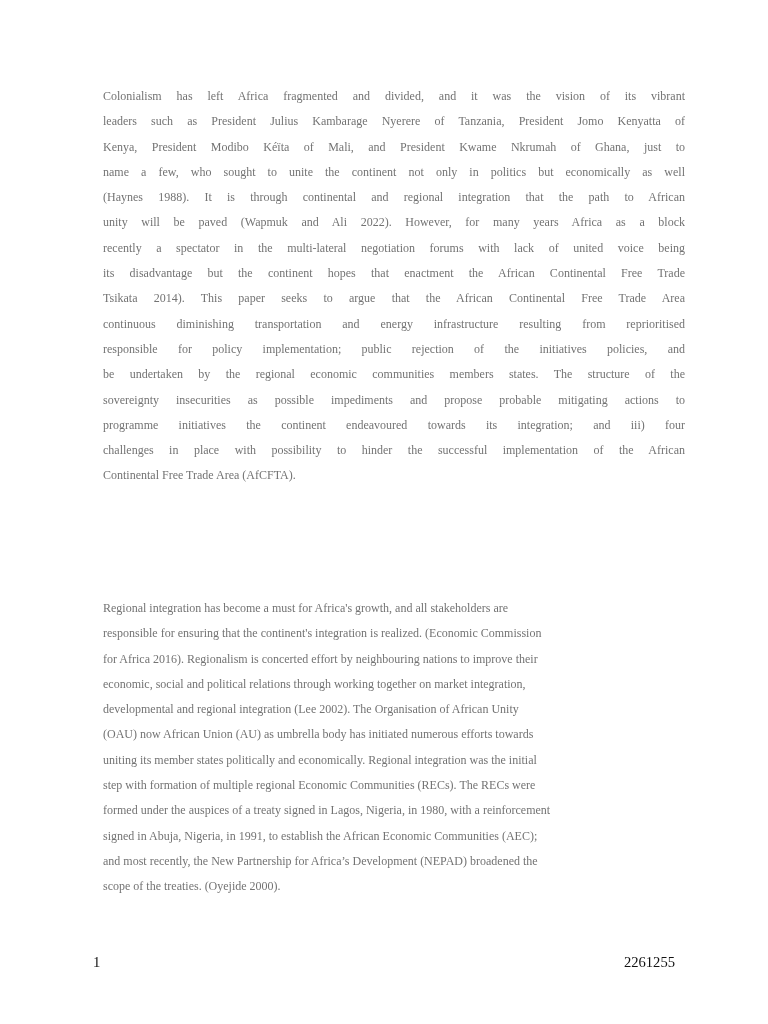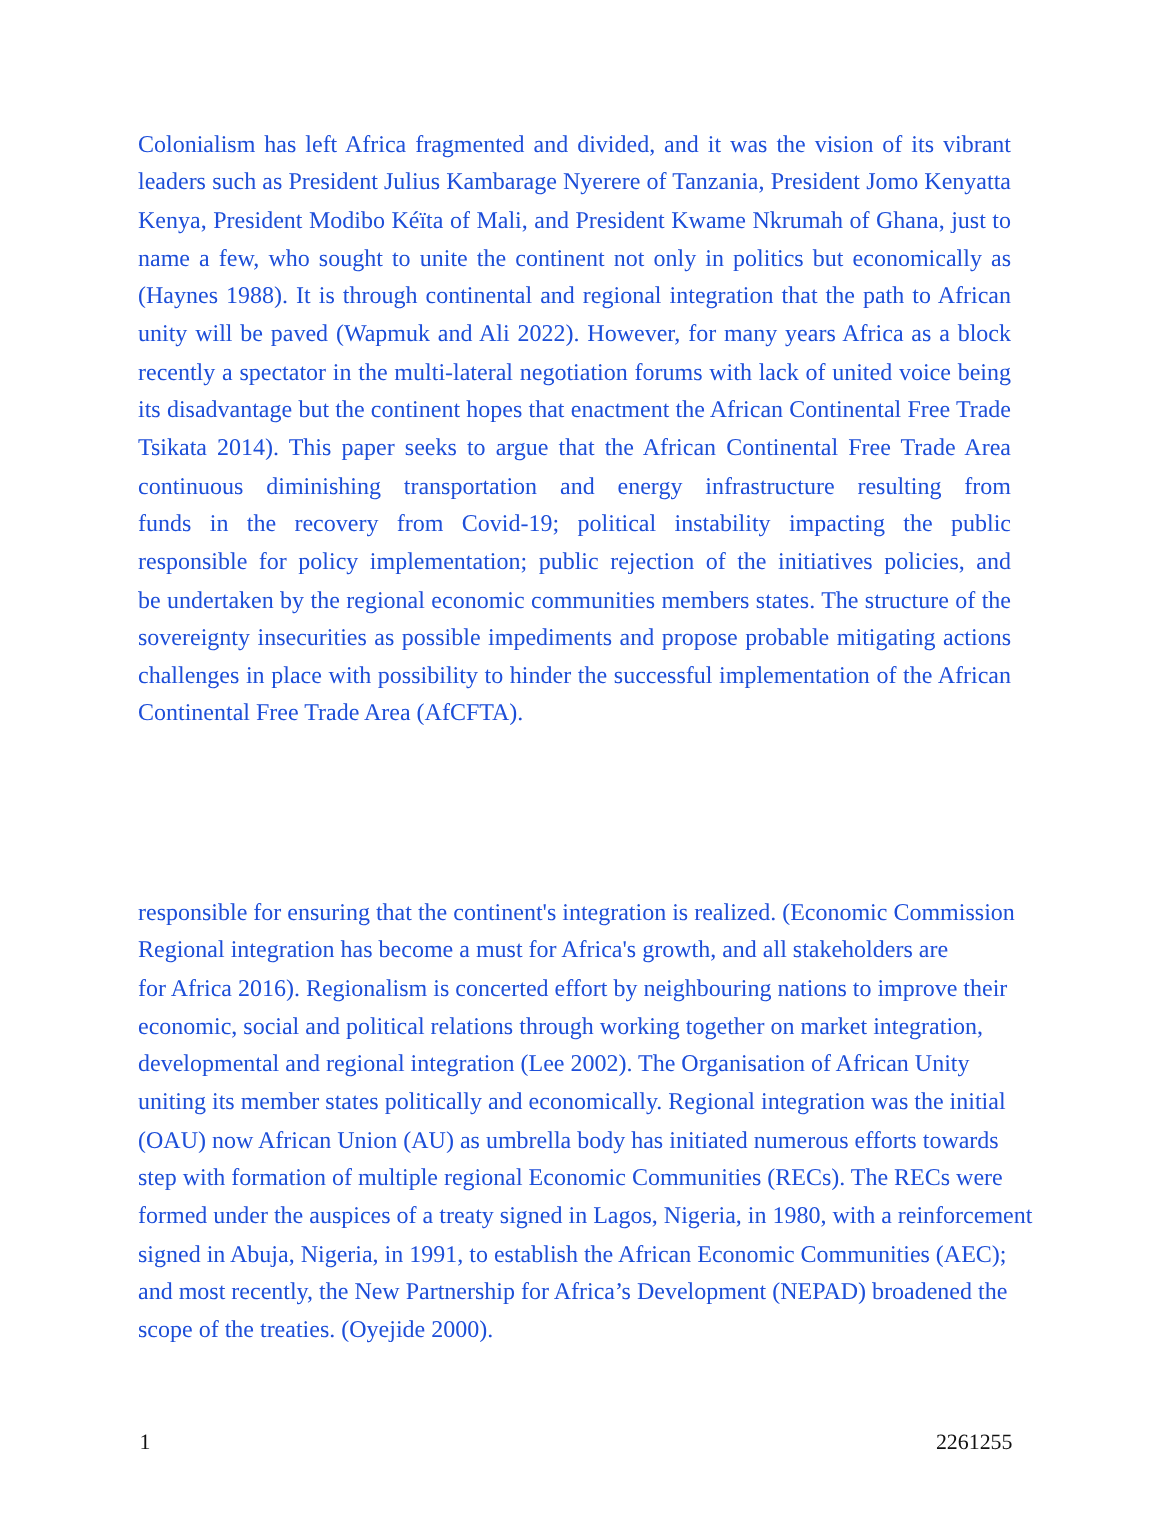--- a/index.html
+++ b/index.html
@@ -1,18 +1,18 @@
 <!DOCTYPE html>
 <html><head>
 <meta charset="utf-8">
 <style>
   html, body { margin: 0; padding: 0; background: #ffffff; }
   body { width: 768px; height: 1024px; position: relative; overflow: hidden; }
   .page { position: absolute; left: 0; top: 0; width: 768px; height: 1024px; background: #ffffff; }
-  .para { position: absolute; left: 92px; width: 582px; font-family: "Liberation Serif", serif; font-size: 16px; color: #1d4ed8; }
+  .para { position: absolute; left: 103px; width: 582px; font-family: "Liberation Serif", serif; font-size: 12px; color: #737373; }
   .line { display: block; height: 25.3px; line-height: 25.3px; white-space: nowrap; }
   .justify .line { text-align: justify; text-align-last: justify; white-space: normal; overflow: hidden; }
   .justify .line.last { text-align-last: left; }
   #p1 { top: 84px; }
   #p2 { top: 596px; }
   .footer { position: absolute; top: 951px; font-family: "Liberation Serif", serif; font-size: 14.6px; color: #111111; line-height: 22px; }
   #page-num { left: 93px; }
   #doc-id { right: 93px; }
 </style>
 </head>
@@ -24,36 +24,36 @@
     <span class="line">Colonialism has left Africa fragmented and divided, and it was the vision of its vibrant</span>
     <span class="line">leaders such as President Julius Kambarage Nyerere of Tanzania, President Jomo Kenyatta of</span>
     <span class="line">Kenya, President Modibo Kéïta of Mali, and President Kwame Nkrumah of Ghana, just to</span>
     <span class="line">name a few, who sought to unite the continent not only in politics but economically as well</span>
     <span class="line">(Haynes 1988). It is through continental and regional integration that the path to African</span>
     <span class="line">unity will be paved (Wapmuk and Ali 2022). However, for many years Africa as a block</span>
     <span class="line">recently a spectator in the multi-lateral negotiation forums with lack of united voice being</span>
     <span class="line">its disadvantage but the continent hopes that enactment the African Continental Free Trade</span>
     <span class="line">Tsikata 2014). This paper seeks to argue that the African Continental Free Trade Area</span>
     <span class="line">continuous diminishing transportation and energy infrastructure resulting from reprioritised</span>
-    <span class="line">funds in the recovery from Covid-19; political instability impacting the public administration</span>
     <span class="line">responsible for policy implementation; public rejection of the initiatives policies, and</span>
     <span class="line">be undertaken by the regional economic communities members states. The structure of the</span>
     <span class="line">sovereignty insecurities as possible impediments and propose probable mitigating actions to</span>
+    <span class="line">programme initiatives the continent endeavoured towards its integration; and iii) four</span>
     <span class="line">challenges in place with possibility to hinder the successful implementation of the African</span>
     <span class="line last">Continental Free Trade Area (AfCFTA).</span>
   </div>
 
   <div class="para" id="p2">
+    <span class="line">Regional integration has become a must for Africa's growth, and all stakeholders are</span>
     <span class="line">responsible for ensuring that the continent's integration is realized. (Economic Commission</span>
-    <span class="line">Regional integration has become a must for Africa's growth, and all stakeholders are</span>
     <span class="line">for Africa 2016). Regionalism is concerted effort by neighbouring nations to improve their</span>
     <span class="line">economic, social and political relations through working together on market integration,</span>
     <span class="line">developmental and regional integration (Lee 2002). The Organisation of African Unity</span>
+    <span class="line">(OAU) now African Union (AU) as umbrella body has initiated numerous efforts towards</span>
     <span class="line">uniting its member states politically and economically. Regional integration was the initial</span>
-    <span class="line">(OAU) now African Union (AU) as umbrella body has initiated numerous efforts towards</span>
     <span class="line">step with formation of multiple regional Economic Communities (RECs). The RECs were</span>
     <span class="line">formed under the auspices of a treaty signed in Lagos, Nigeria, in 1980, with a reinforcement</span>
     <span class="line">signed in Abuja, Nigeria, in 1991, to establish the African Economic Communities (AEC);</span>
     <span class="line">and most recently, the New Partnership for Africa’s Development (NEPAD) broadened the</span>
     <span class="line">scope of the treaties. (Oyejide 2000).</span>
   </div>
 
   <div class="footer" id="page-num">1</div>
   <div class="footer" id="doc-id">2261255</div>
 

